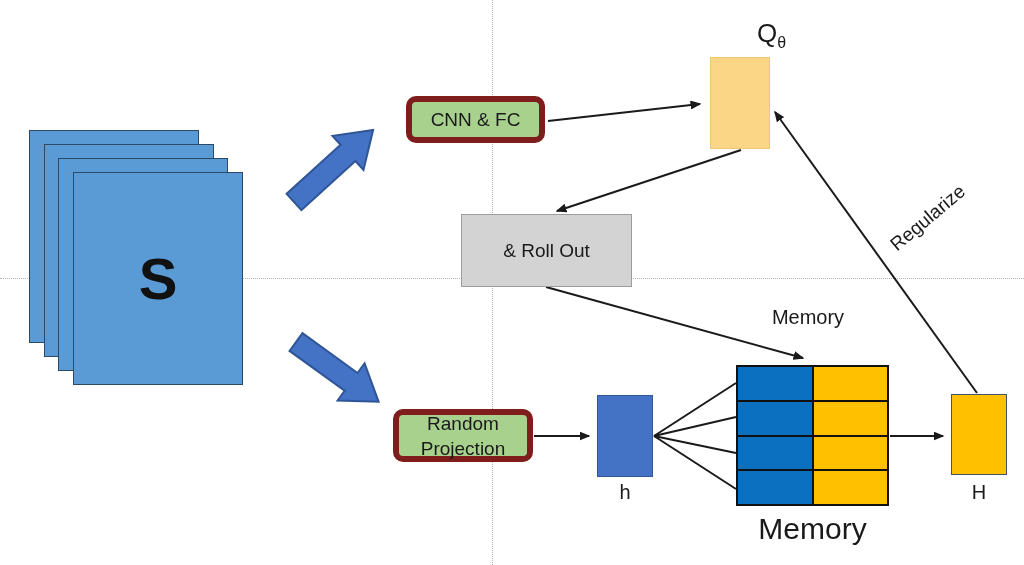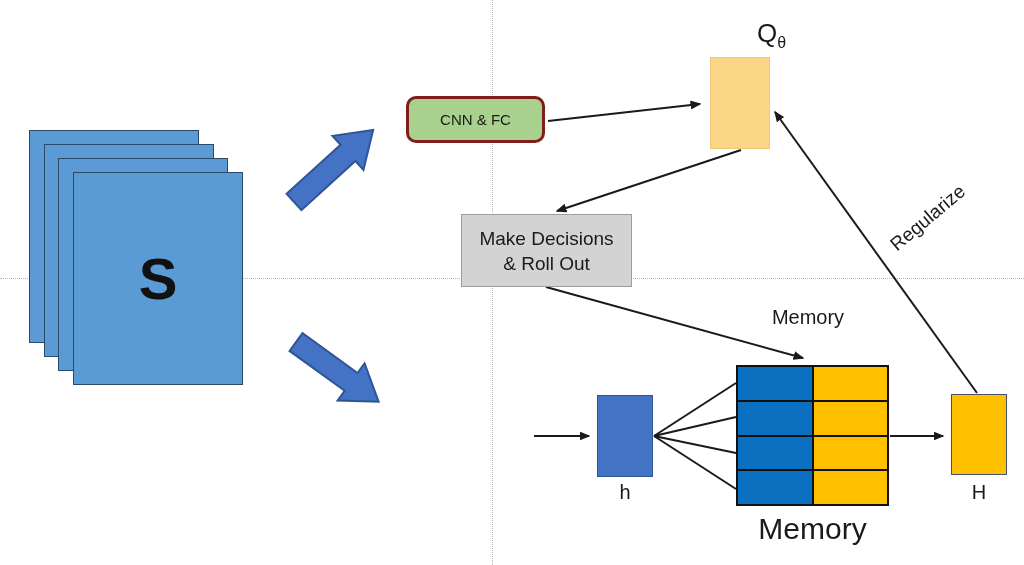--- a/index.html
+++ b/index.html
@@ -9,23 +9,23 @@
   }
   .abs{position:absolute;}
   
   .guide-v{left:492px;top:0;width:0;height:565px;border-left:1px dotted #b5b5b5;}
   .guide-h{left:0;top:278px;height:0;width:1024px;border-top:1px dotted #b5b5b5;}
   
   .stack-sheet{width:170px;height:213px;background:#5B9BD5;border:1.5px solid #2b4a68;box-sizing:border-box;}
   .stack-front{display:flex;align-items:center;justify-content:center;}
   .s-letter{font-size:58px;font-weight:700;color:#111;}
   
-  .green-box{background:#A9D18E;border:3px solid #7f1d1d;border-radius:10px;box-sizing:border-box;
+  .green-box{background:#A9D18E;border:6px solid #7f1d1d;border-radius:10px;box-sizing:border-box;
     display:flex;flex-direction:column;align-items:center;justify-content:center;
-    font-size:15px;line-height:25px;text-align:center;}
+    font-size:19px;line-height:25px;text-align:center;}
   
   .q-box{background:#FBD687;border:1px solid #edc874;box-sizing:border-box;}
   .q-label{font-size:26px;line-height:26px;}
   .q-label sub{font-size:16px;}
   
   .gray-box{background:#D3D3D3;border:1.5px solid #9d9d9d;box-sizing:border-box;
     display:flex;flex-direction:column;align-items:center;justify-content:center;
     font-size:19px;line-height:25px;text-align:center;}
   
   .h-box{background:#4472C4;border:1.5px solid #2F5597;box-sizing:border-box;}
@@ -83,24 +83,27 @@
   </svg>
 
   <div class="abs green-box" style="left:406px;top:96px;width:139px;height:47px;">
     <span>CNN &amp; FC</span>
   </div>
 
   <div class="abs q-label" style="left:757px;top:20px;text-align:right;"><span>Q</span><sub>θ</sub></div>
   <div class="abs q-box" style="left:710px;top:57px;width:60px;height:92px;"></div>
 
   <div class="abs gray-box" style="left:461px;top:214px;width:171px;height:73px;">
-    <span>Make Decisions</span>
     <span>&amp; Roll Out</span>
   </div>
 
+  <div class="abs green-box" style="left:393px;top:409px;width:140px;height:53px;">
+    <span>Random</span>
+    <span>Projection</span>
+  </div>
 
   <div class="abs h-box" style="left:597px;top:395px;width:56px;height:82px;"></div>
   <div class="abs under-label" style="left:597px;top:481px;width:56px;">h</div>
 
   <div class="abs annot" style="left:708px;top:303px;width:200px;">
     <div>Memory</div>
   </div>
 
   <div class="abs memory-grid" style="left:736px;top:365px;width:153px;height:141px;">
     <div class="cell-blue"></div>

